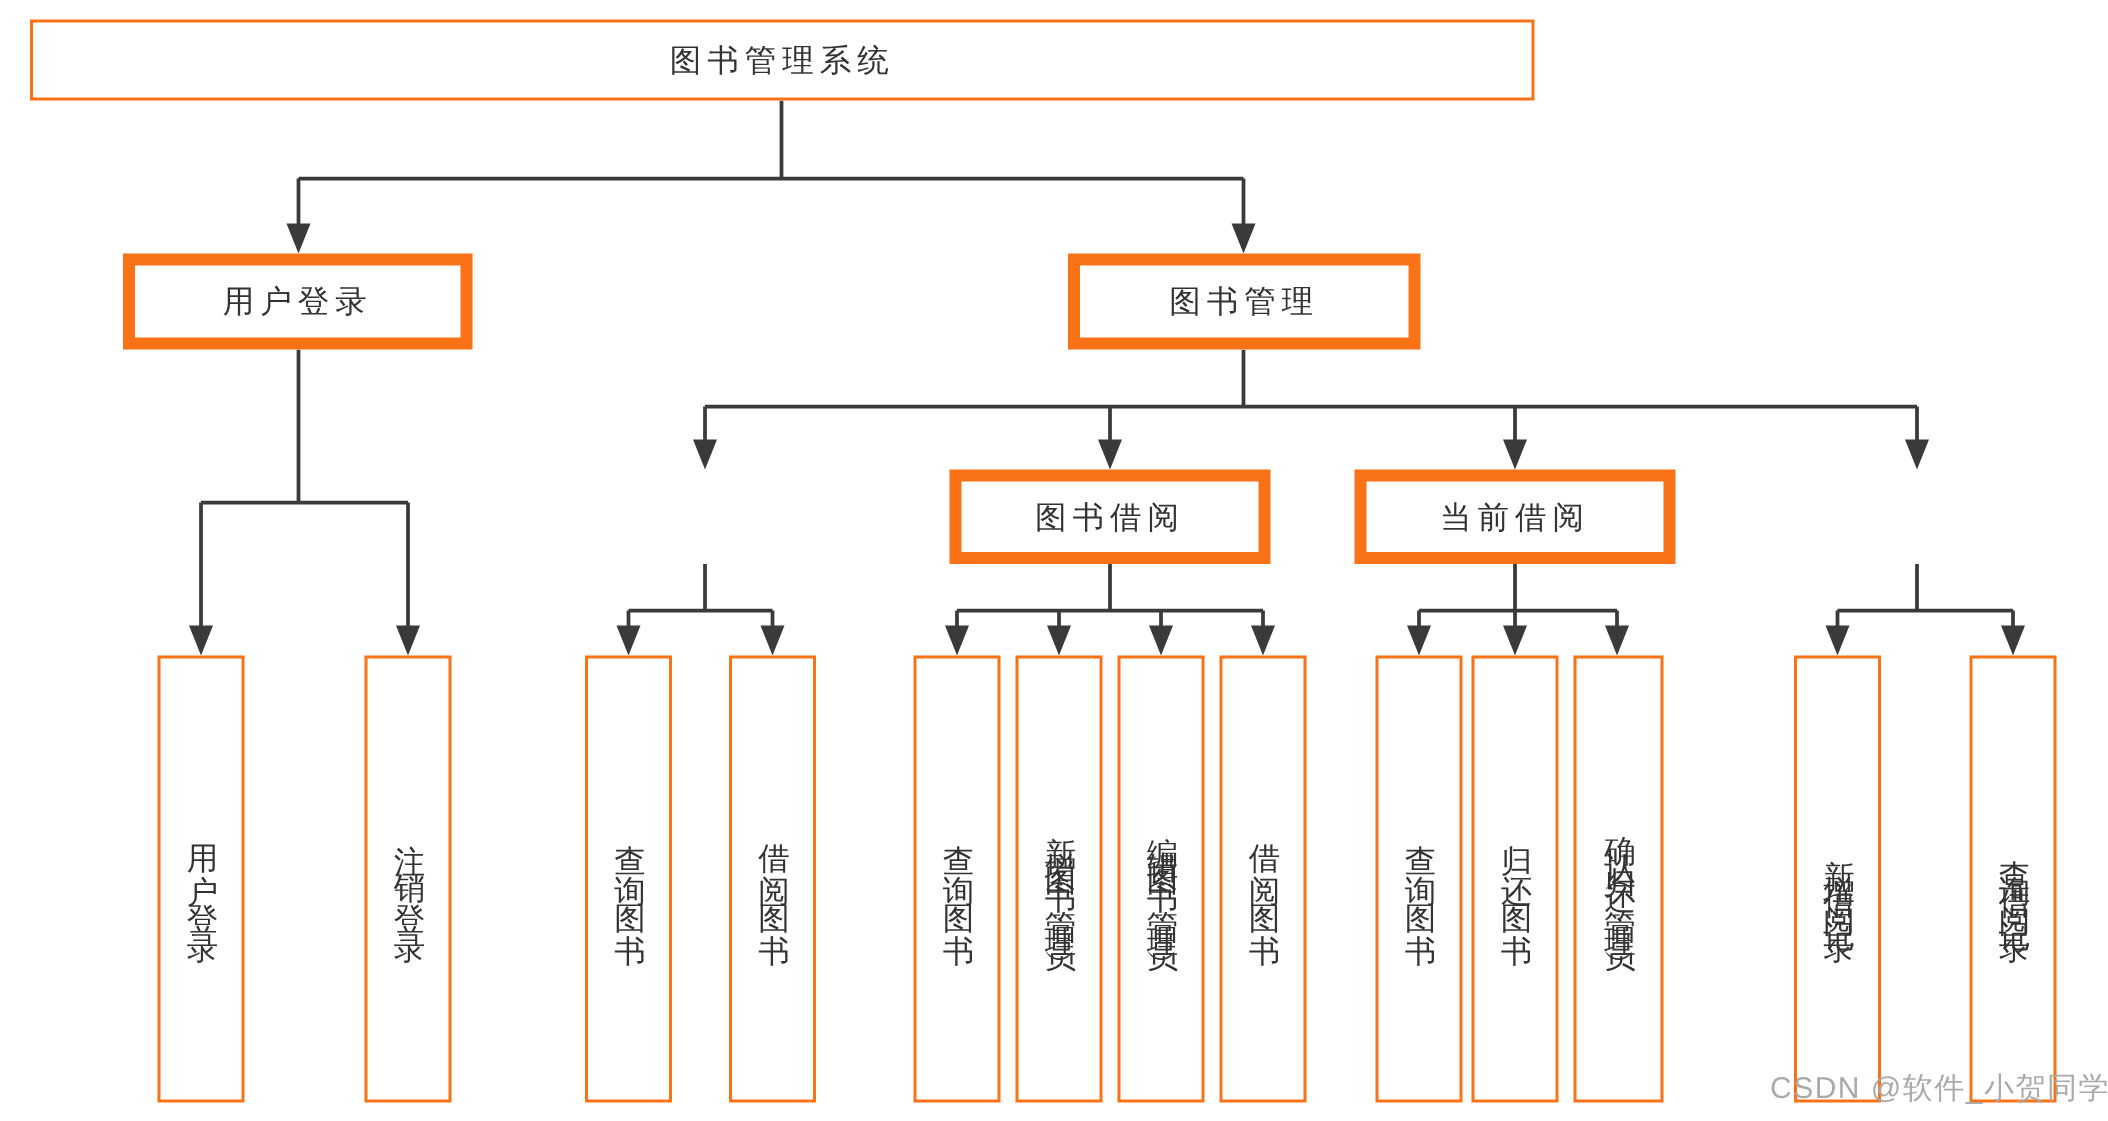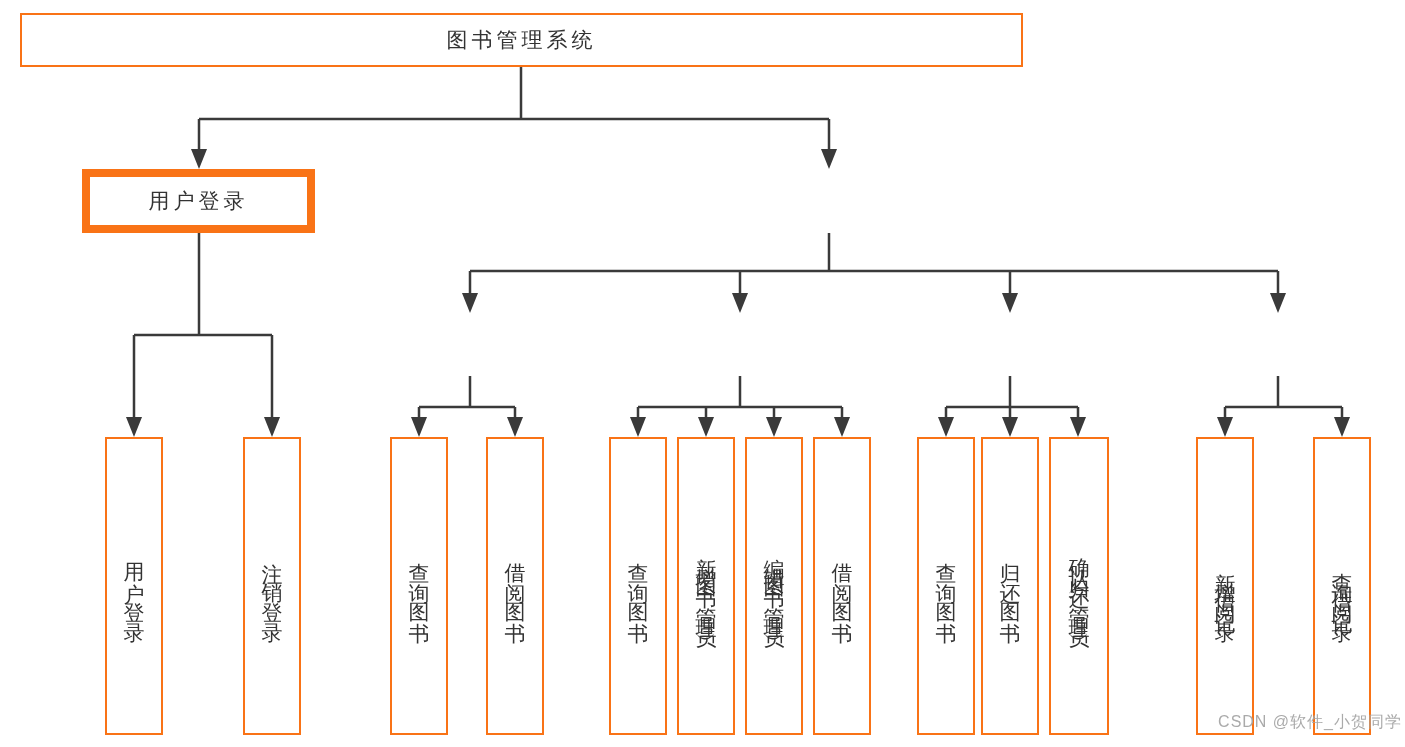--- a/index.html
+++ b/index.html
@@ -19,21 +19,21 @@
   .node.lvl4{border-width:2.5px;}
   .node .hlabel{
     font-size:21px;letter-spacing:4px;white-space:nowrap;color:#333333;
   }
   .node .vlabel{
     writing-mode:vertical-rl;text-orientation:mixed;
     font-size:21px;line-height:1.05;color:#333333;white-space:nowrap;
   }
   .watermark{
     position:absolute;left:1180px;top:712px;width:222px;
-    font-size:16px;color:rgba(165,165,165,0.95);white-space:nowrap;
+    font-size:20px;color:rgba(165,165,165,0.95);white-space:nowrap;
     text-align:right;z-index:5;letter-spacing:1px;
   }
 </style>
 </head>
 <body>
 
 <div class="canvas">
 
   <svg class="connectors" viewBox="0 0 1405 747" xmlns="http://www.w3.org/2000/svg">
     <g>
@@ -78,21 +78,30 @@
     </g>
   </svg>
 
   <div class="node lvl1" style="left:20px;top:13px;width:1003px;height:54px;">
     <span class="hlabel">图书管理系统</span>
   </div>
 
   <div class="node lvl2" style="left:82px;top:169px;width:233px;height:64px;">
     <span class="hlabel">用户登录</span>
   </div>
+  <div class="node lvl2" style="left:712px;top:169px;width:235px;height:64px;">
+    <span class="hlabel">图书管理</span>
+  </div>
 
+  <div class="node lvl3" style="left:633px;top:313px;width:214px;height:63px;">
+    <span class="hlabel">图书借阅</span>
+  </div>
+  <div class="node lvl3" style="left:903px;top:313px;width:214px;height:63px;">
+    <span class="hlabel">当前借阅</span>
+  </div>
 
   <div class="node lvl4" style="left:105px;top:437px;width:58px;height:298px;">
     <span class="vlabel" style="letter-spacing: 20px;">用户登录</span>
   </div>
   <div class="node lvl4" style="left:243px;top:437px;width:58px;height:298px;">
     <span class="vlabel" style="letter-spacing: 20px;">注销登录</span>
   </div>
 
   <div class="node lvl4" style="left:390px;top:437px;width:58px;height:298px;">
     <span class="vlabel" style="letter-spacing: 20px;">查询图书</span>

